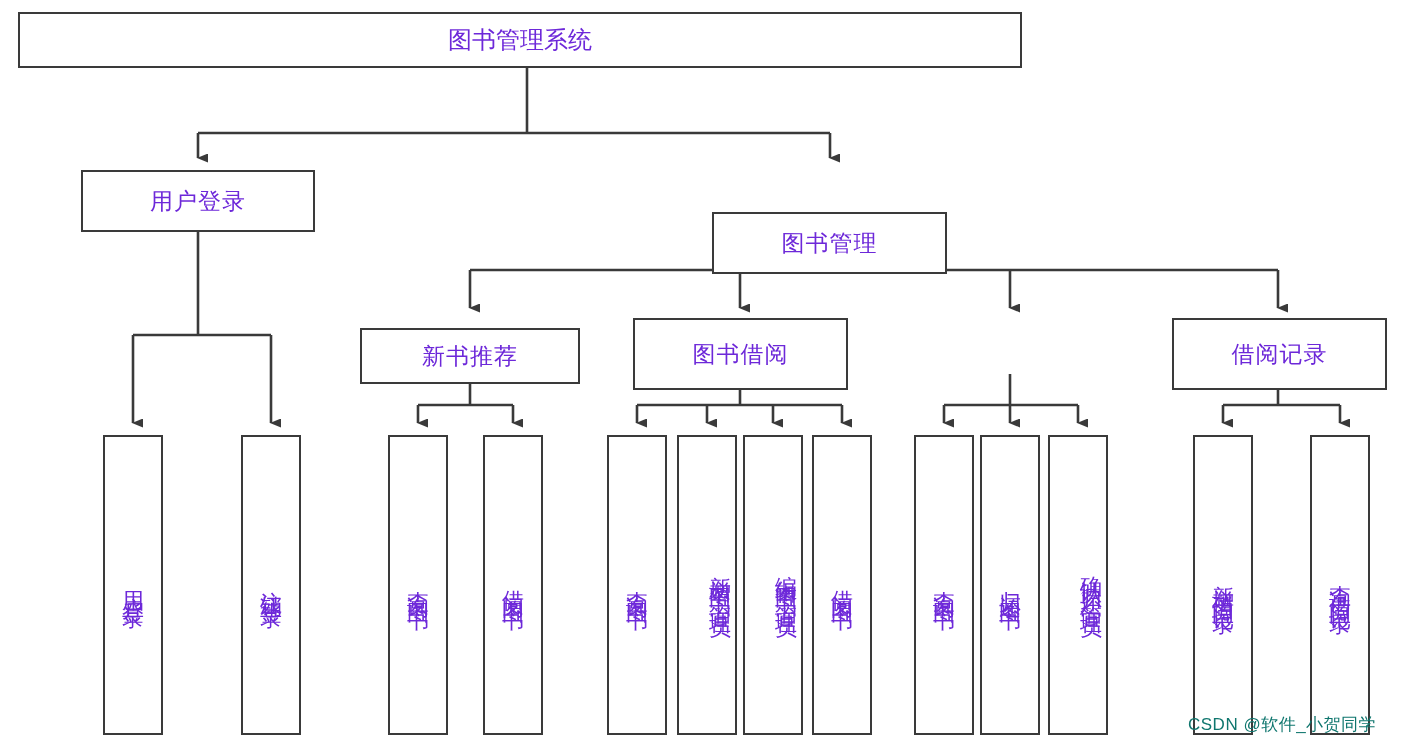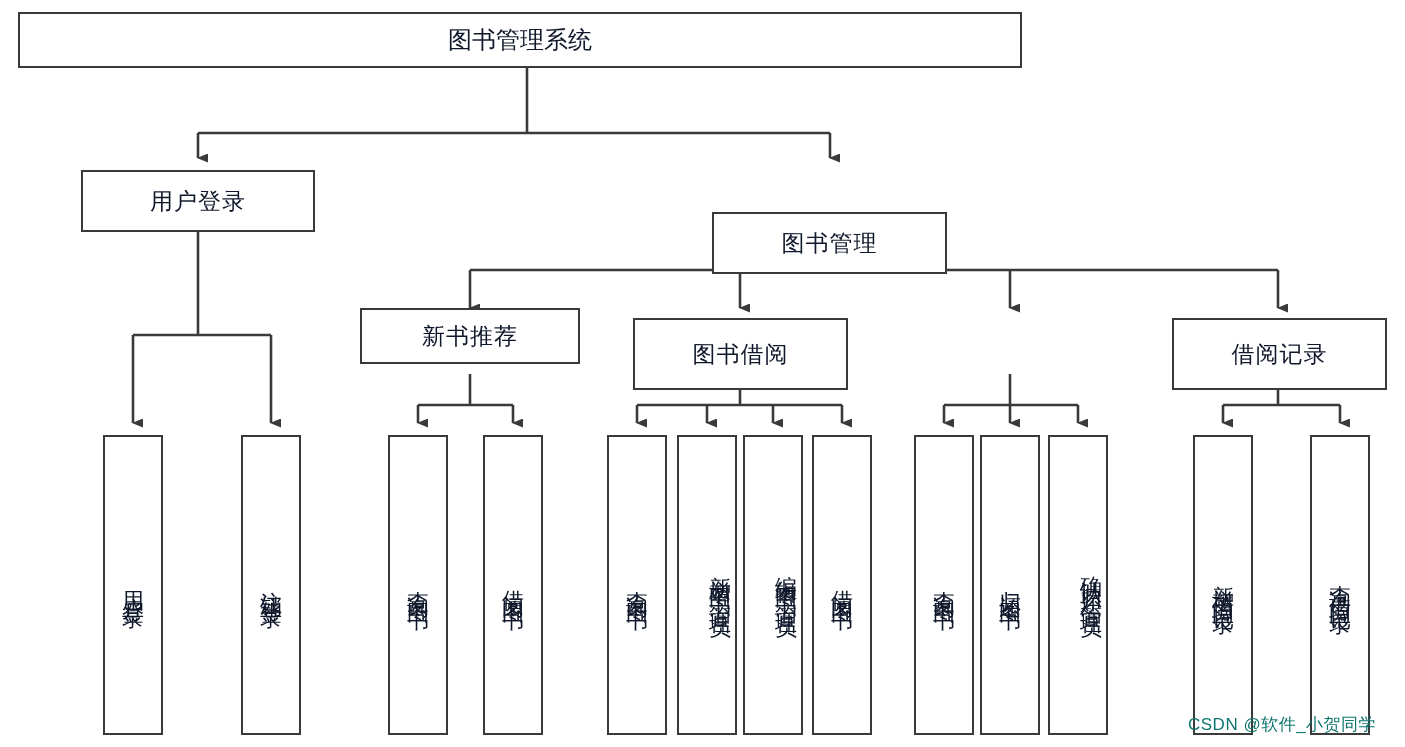--- a/index.html
+++ b/index.html
@@ -24,21 +24,21 @@
     pointer-events: none;
   }
   .node {
     position: absolute;
     box-sizing: border-box;
     background: #ffffff;
     border: 2px solid #3a3a3a;
     display: flex;
     align-items: center;
     justify-content: center;
-    color: #0f172a;
+    color: #6d28d9;
   }
   .node.horiz {
     font-size: 23px;
     letter-spacing: 1px;
   }
   .node.root {
     font-size: 24px;
   }
   .node.leaf {
     writing-mode: vertical-rl;
@@ -115,21 +115,21 @@
       <path d="M1223,405 L1223,423" marker-end="url(#arw)"></path>
       <path d="M1340,405 L1340,423" marker-end="url(#arw)"></path>
     </g>
   </svg>
 
   <div class="node root" style="left:18px; top:12px; width:1004px; height:56px;">图书管理系统</div>
 
   <div class="node horiz" style="left:81px; top:170px; width:234px; height:62px;">用户登录</div>
   <div class="node horiz" style="left:712px; top:170px; width:235px; height:62px;margin-top:42px;">图书管理</div>
 
-  <div class="node horiz" style="left:360px; top:308px; width:220px; height:56px;">新书推荐</div>
+  <div class="node horiz" style="left:360px; top:328px; width:220px; height:56px;">新书推荐</div>
   <div class="node horiz" style="left:633px; top:318px; width:215px; height:72px;">图书借阅</div>
   <div class="node horiz" style="left:1172px; top:318px; width:215px; height:72px;">借阅记录</div>
 
   <div class="node leaf" style="left:103px; top:435px; width:60px; height:300px;">用户登录</div>
   <div class="node leaf" style="left:241px; top:435px; width:60px; height:300px;">注销登录</div>
 
   <div class="node leaf" style="left:388px; top:435px; width:60px; height:300px;">查询图书</div>
   <div class="node leaf" style="left:483px; top:435px; width:60px; height:300px;">借阅图书</div>
 
   <div class="node leaf" style="left:607px; top:435px; width:60px; height:300px;">查询图书</div>

